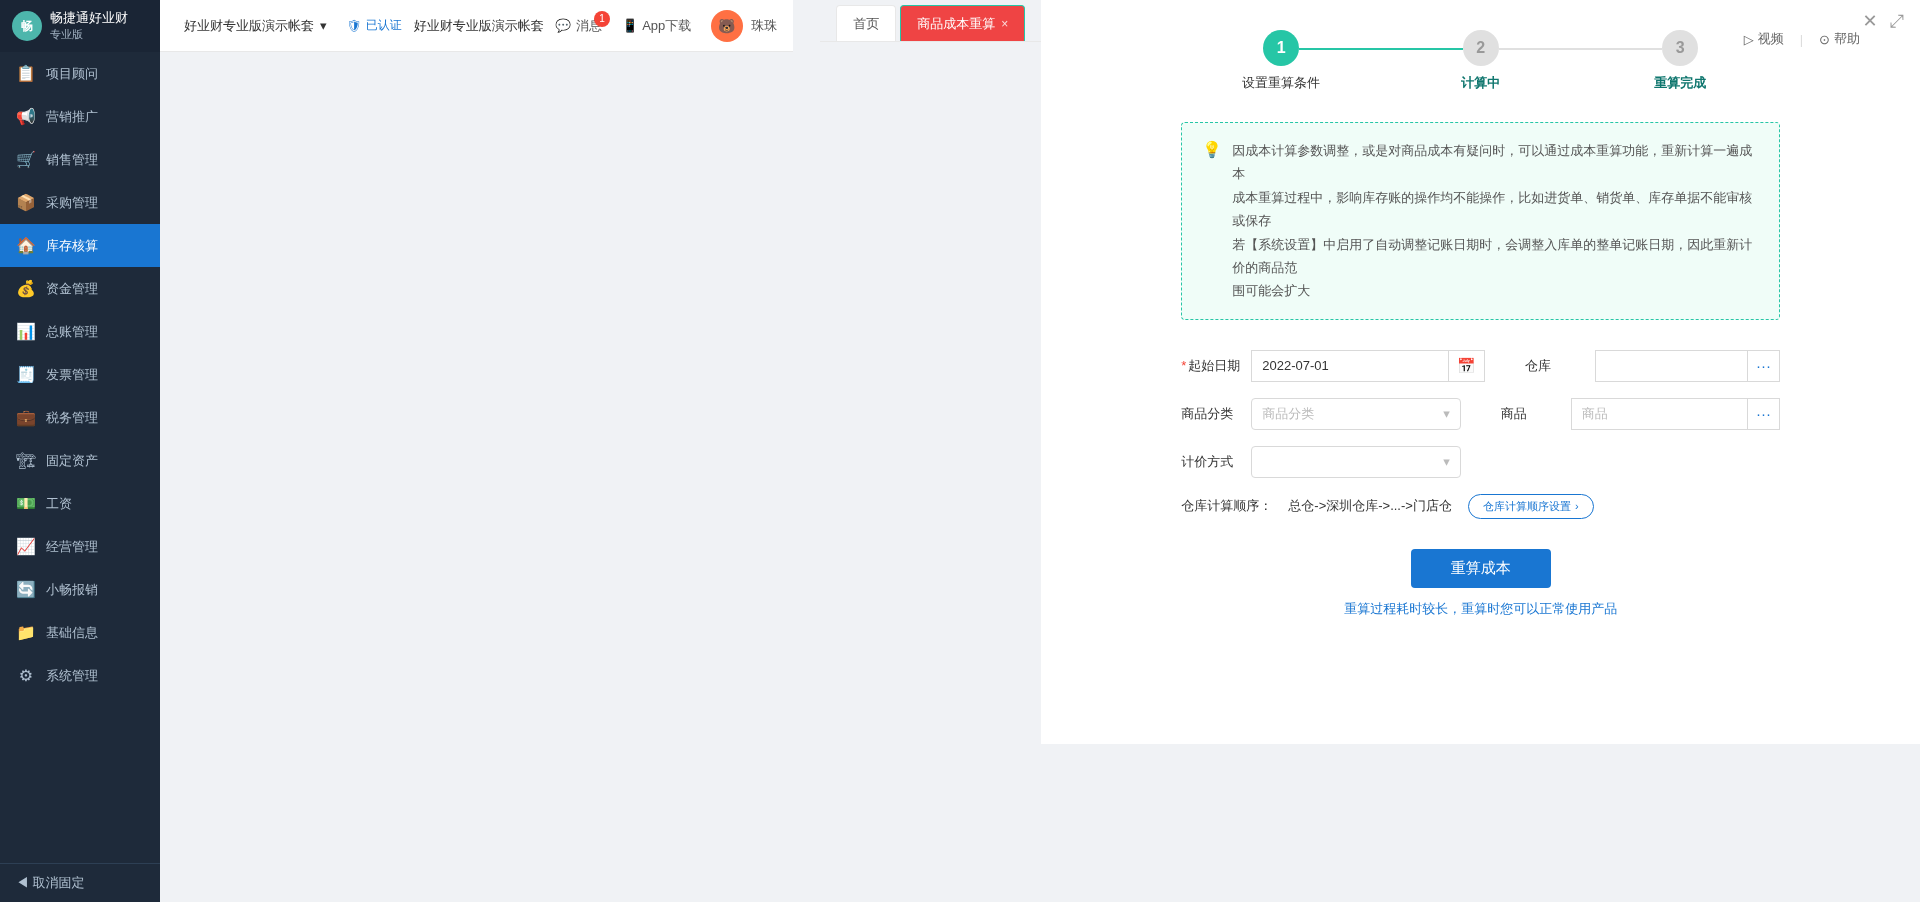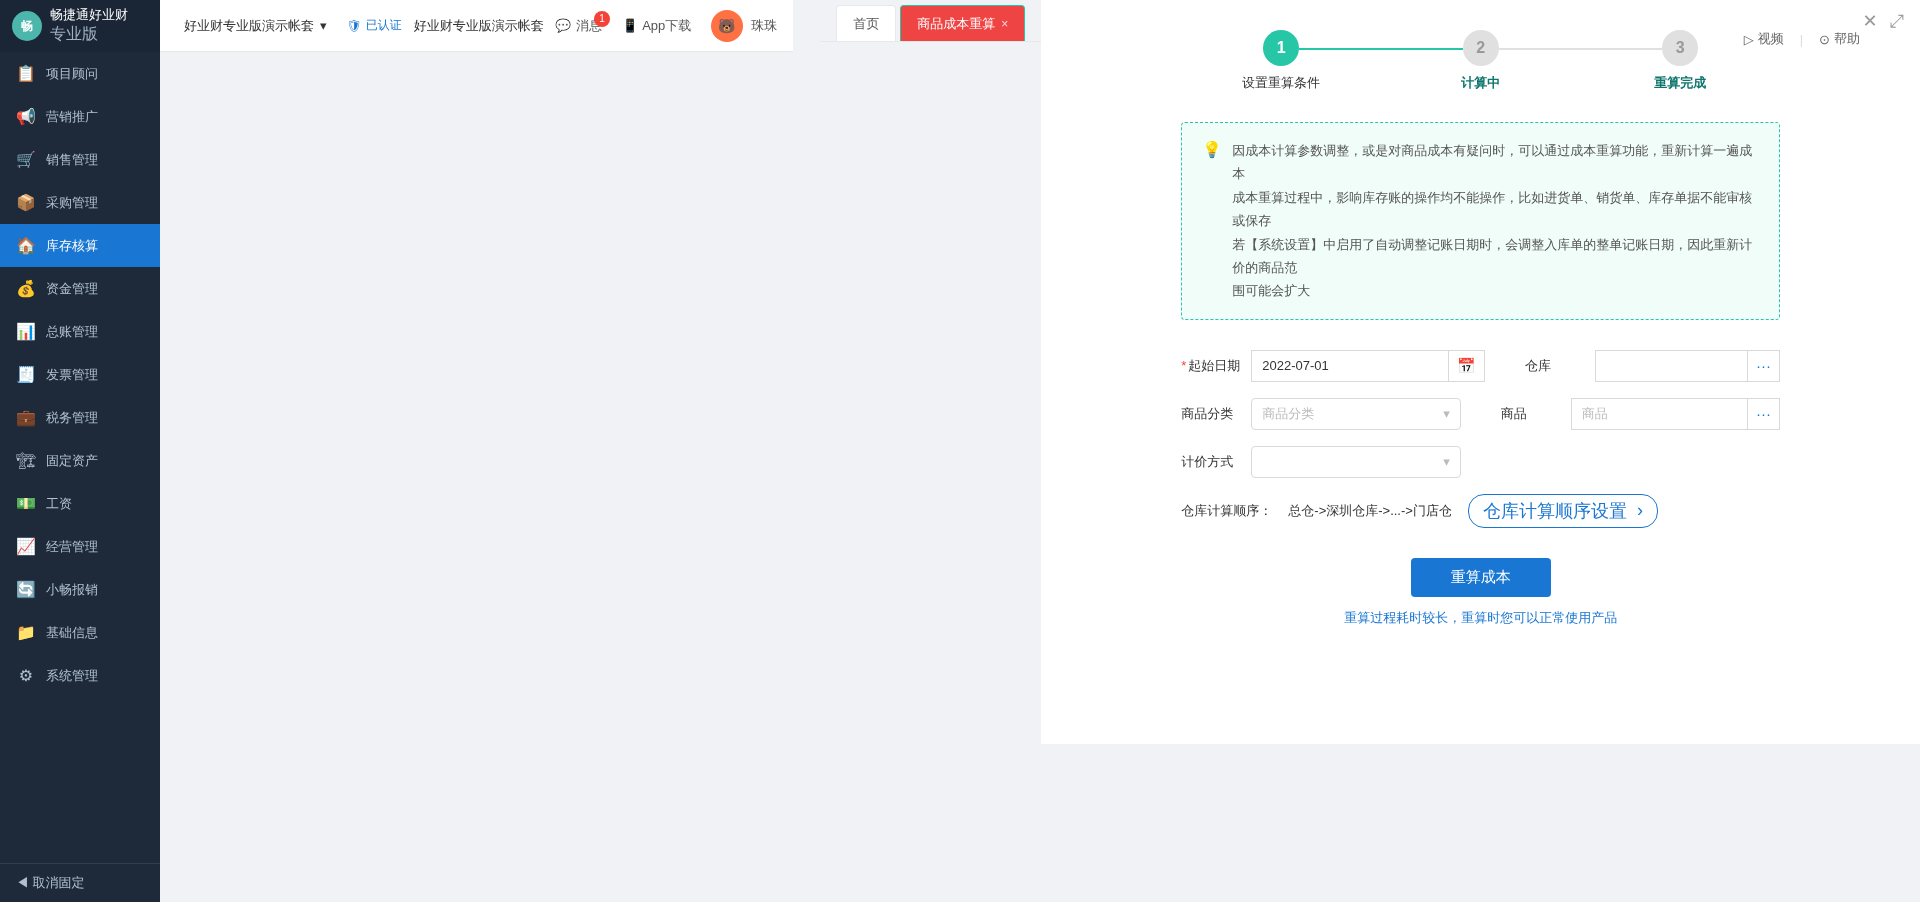--- a/index.html
+++ b/index.html
@@ -30,21 +30,21 @@
       display: flex; align-items: center; justify-content: center;
       color: white; font-size: 12px; font-weight: bold;
     }
     .sidebar-brand {
       color: white;
       font-size: 13px;
       line-height: 1.3;
     }
     .sidebar-brand .sub {
       color: #a0b0c0;
-      font-size: 16px;
+      font-size: 11px;
       font-family: Liberation Serif, serif;
     }
     .sidebar-scroll {
       flex: 1;
       overflow-y: auto;
       overflow-x: hidden;
     }
     .sidebar-scroll::-webkit-scrollbar { width: 4px; }
     .sidebar-scroll::-webkit-scrollbar-thumb { background: #2d3f54; }
     .sidebar-item {
@@ -366,25 +366,25 @@
       margin-bottom: 30px;
     }
     .warehouse-order-label { color: #333; font-size: 13px; white-space: nowrap; }
     .warehouse-order-value { color: #333; font-size: 13px; }
     .warehouse-order-btn {
       background: white;
       border: 1px solid #1976d2;
       border-radius: 16px;
       padding: 4px 14px;
       color: #1976d2;
-      font-size: 18px;
-      cursor: pointer;
-      display: flex;
-      align-items: center;
-      gap: 10px;
+      font-size: 11px;
+      cursor: pointer;
+      display: flex;
+      align-items: center;
+      gap: 4px;
     }
 
     
     .btn-primary {
       background: #1976d2;
       color: white;
       border: none;
       border-radius: 4px;
       padding: 10px 40px;
       font-size: 15px;

